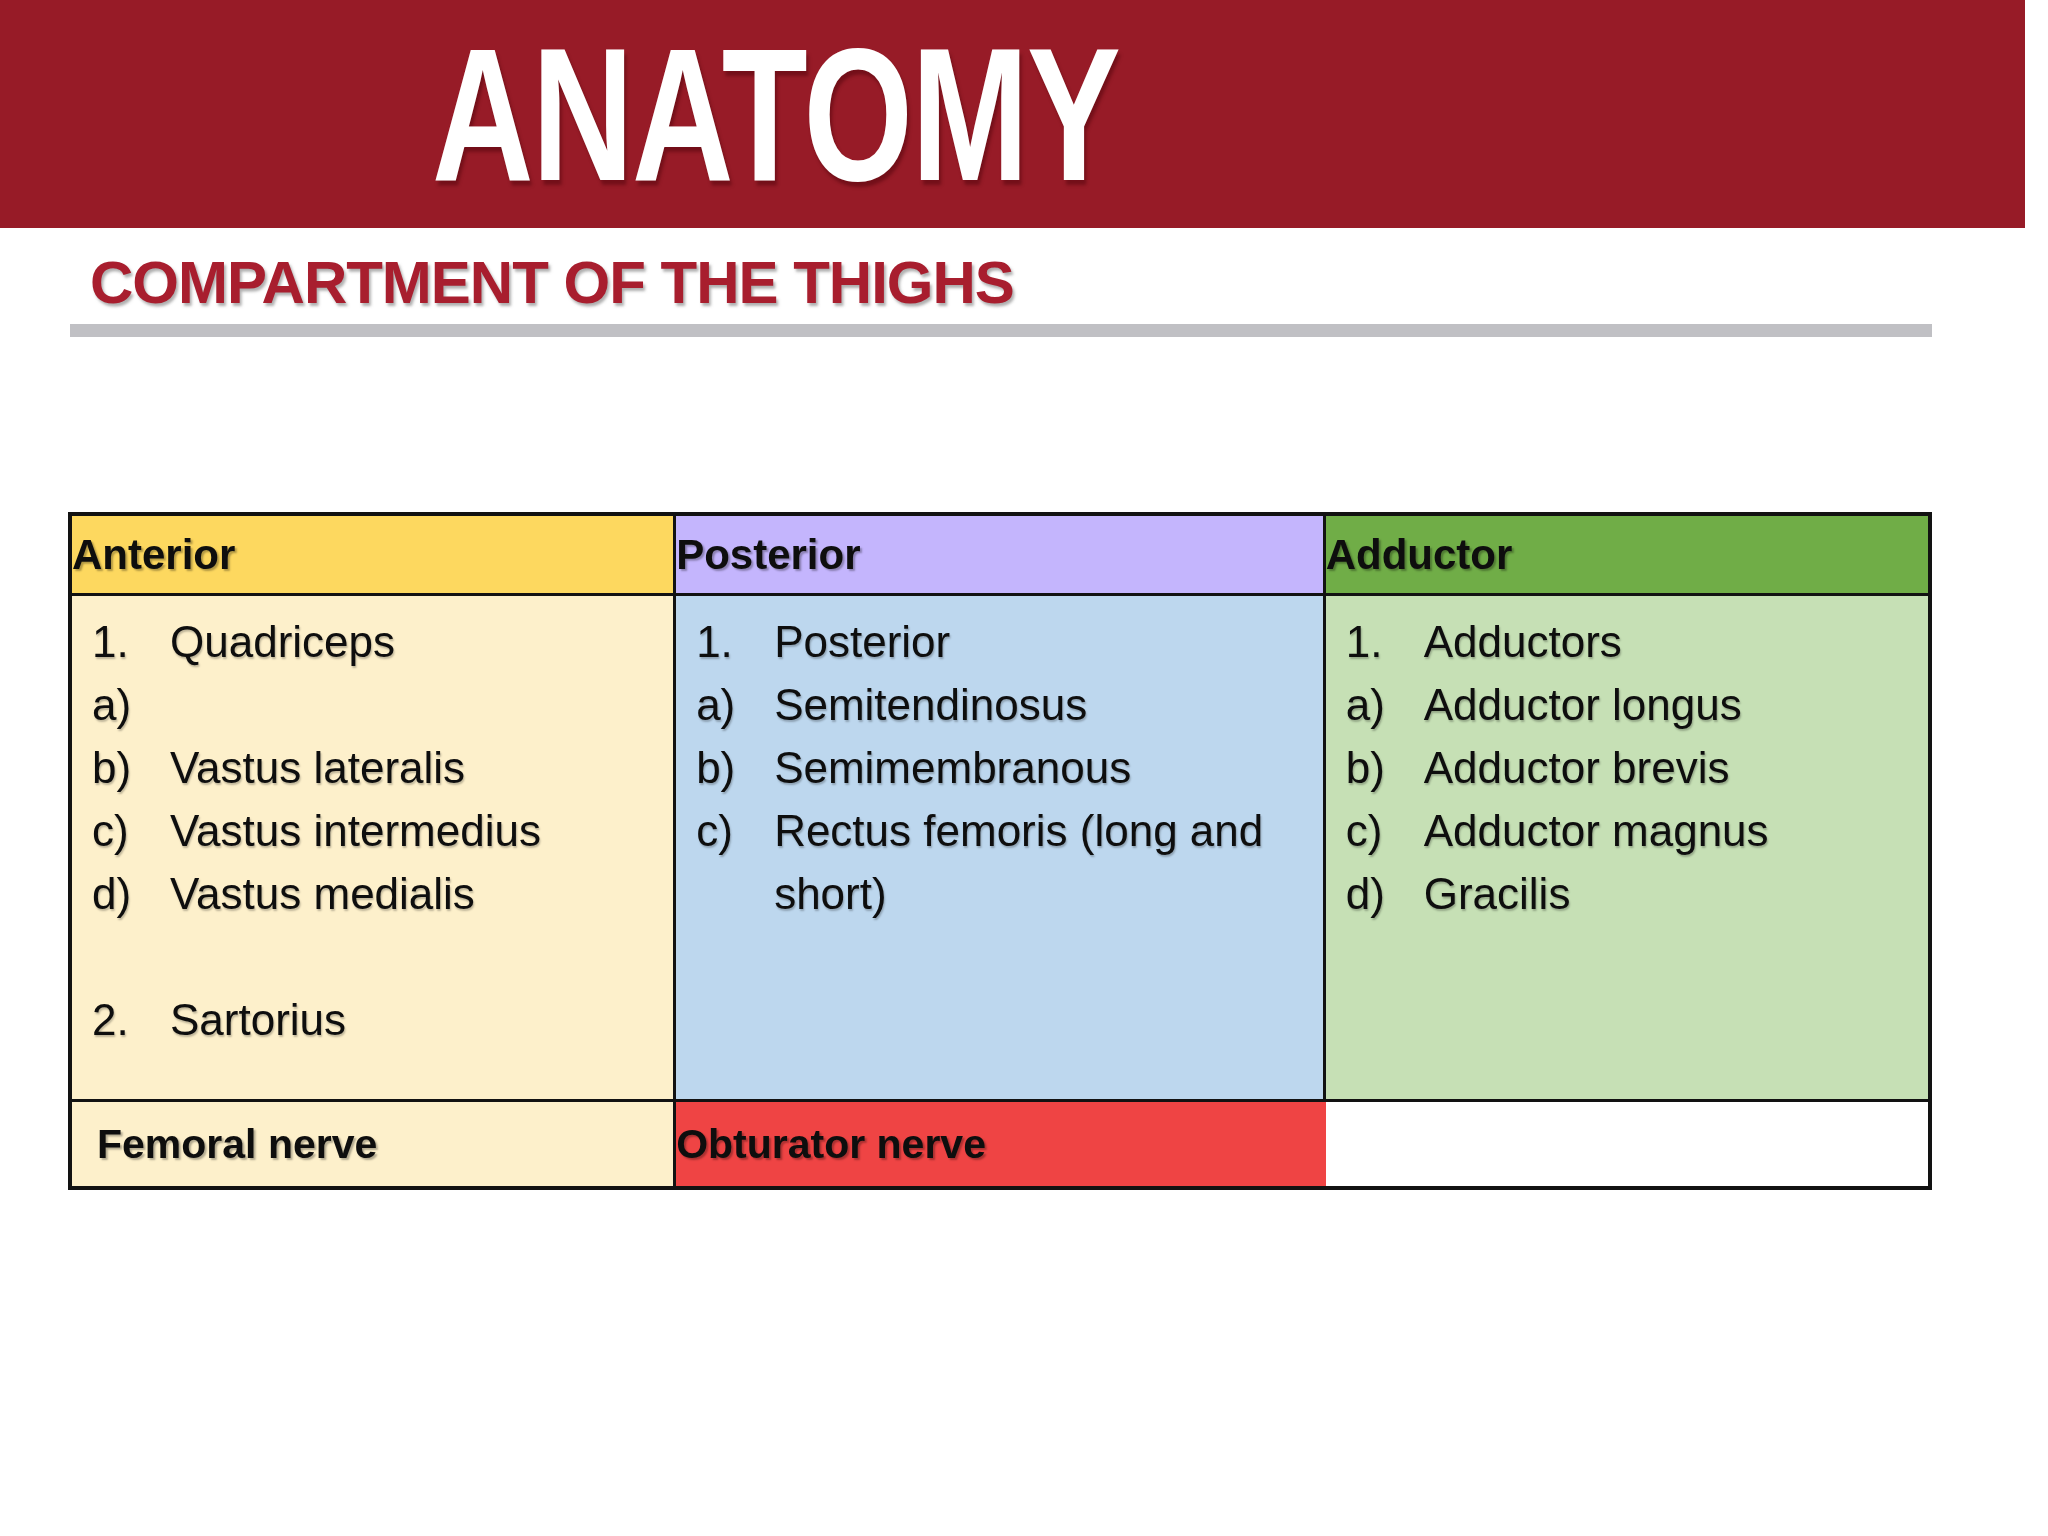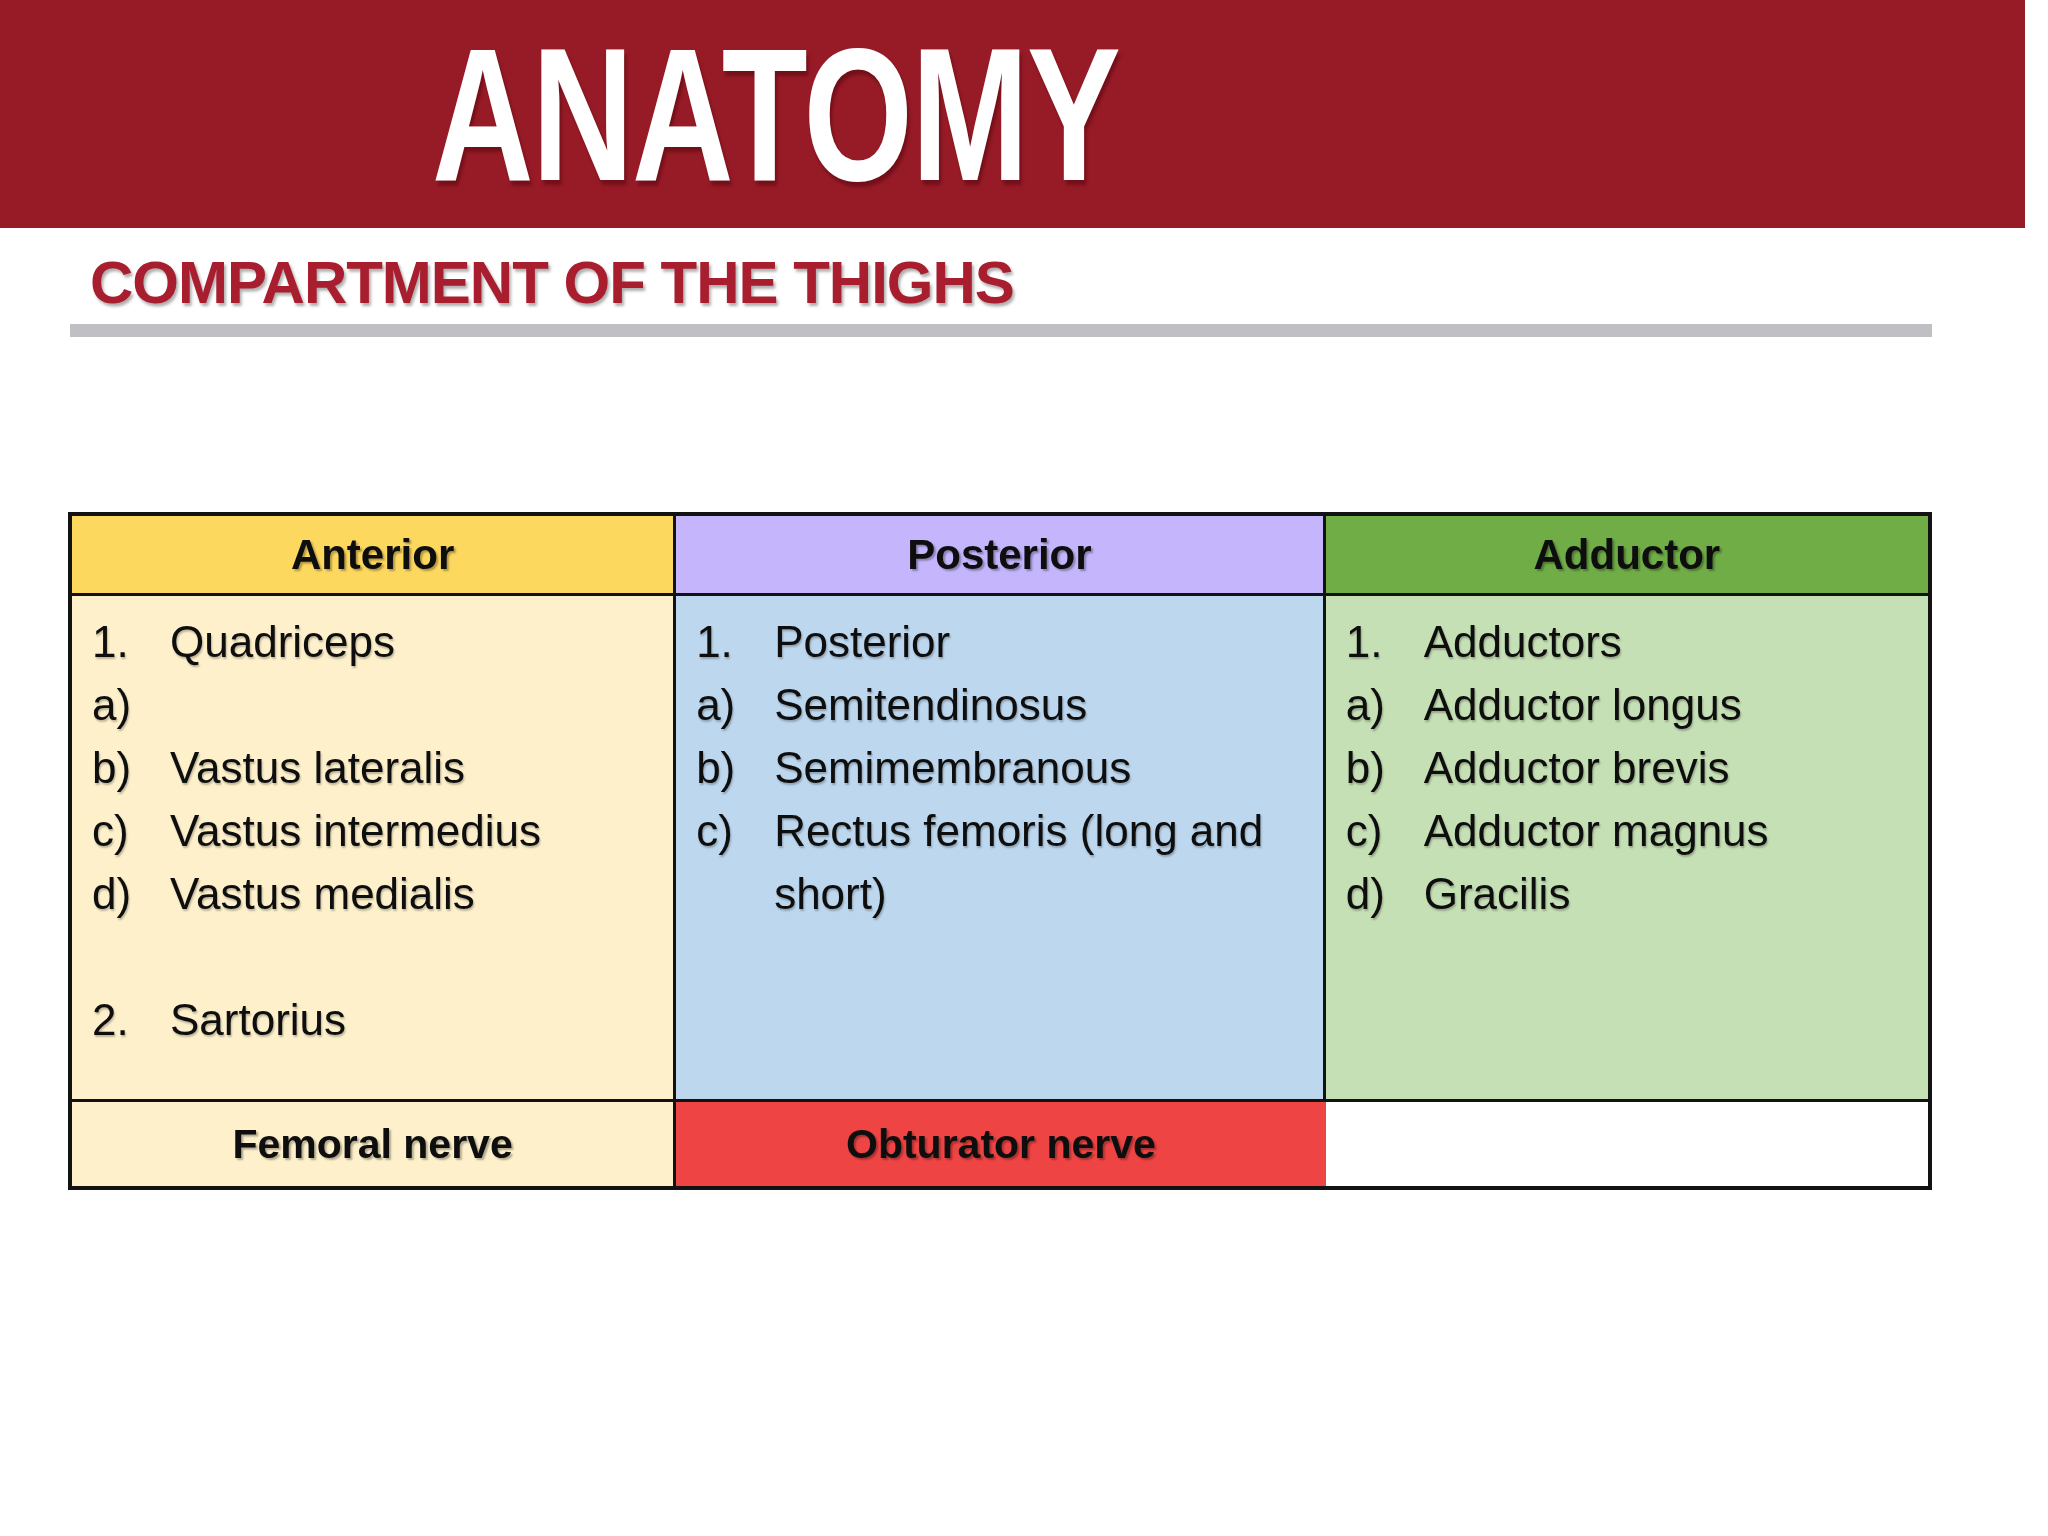--- a/index.html
+++ b/index.html
@@ -78,21 +78,20 @@
     border-right: 3px solid var(--border-color, #121212);
     border-bottom: 3px solid var(--border-color, #121212);
     color: #0e0e0e;
     overflow: hidden;
   }
   .cell.no-r { border-right: none; }
   .cell.no-b { border-bottom: none; }
   .cell.header, .cell.footer {
     display: flex;
     align-items: center;
-    justify-content: center;
   }
   .cell.header span {
     font-size: 42px;
     font-weight: bold;
     text-shadow: 2px 2px 2px rgba(0,0,0,0.3);
   }
   .cell.footer span {
     font-size: 41px;
     font-weight: bold;
     text-shadow: 2px 2px 2px rgba(0,0,0,0.3);
@@ -200,21 +199,21 @@
         </div>
         <div class="item">
           <span class="marker">c)</span>
           <span class="txt">Adductor magnus</span>
         </div>
         <div class="item">
           <span class="marker">d)</span>
           <span class="txt">Gracilis</span>
         </div>
       </div>
-      <div class="cell footer no-b" style="background: rgb(253, 240, 203);">
+      <div class="cell footer no-b" style="background: rgb(253, 240, 203); padding-left: 25px;">
         <span>Femoral nerve</span>
       </div>
       <div class="cell footer no-r no-b" style="background: #ef4444;">
         <span>Obturator nerve</span>
       </div>
     </div>
 
 </div>
 
 </body></html>

